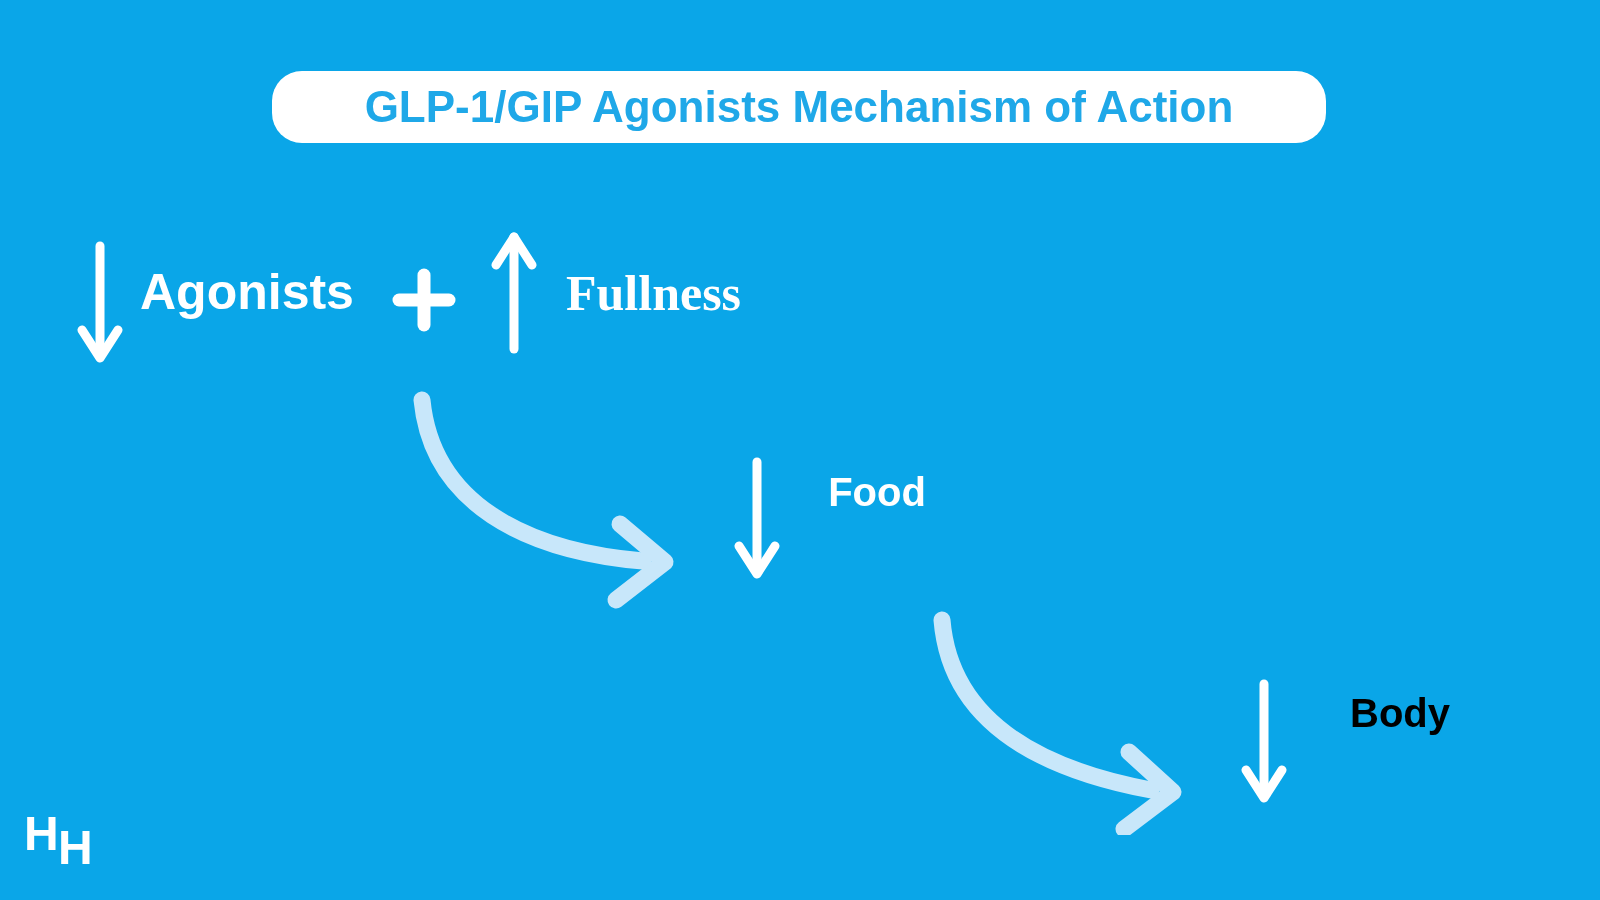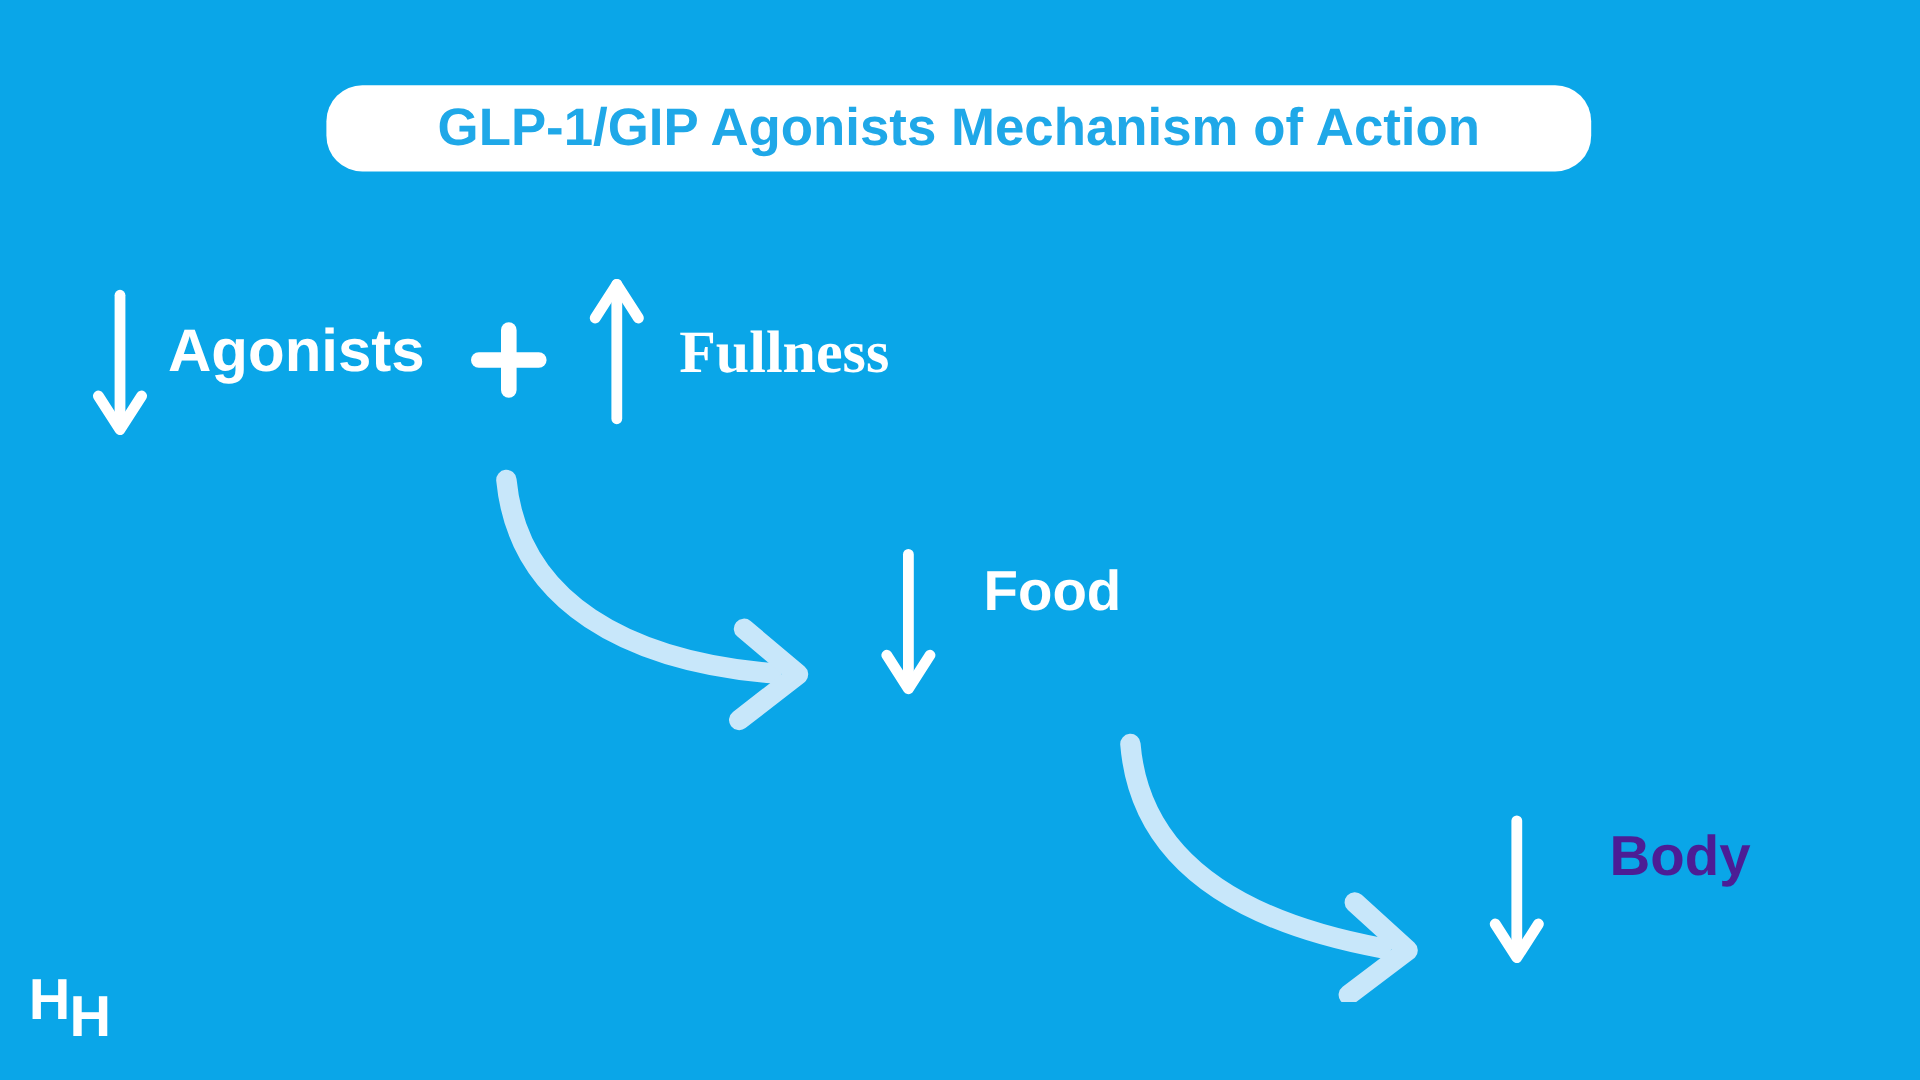--- a/index.html
+++ b/index.html
@@ -25,21 +25,21 @@
     letter-spacing: 0px;
     white-space: nowrap;
   }
 
   .label {
     position: absolute;
     font-weight: bold;
     white-space: nowrap;
   }
   .label-single { font-size: 50px; line-height: 60px; }
-  .label-multi  { font-size: 47px; line-height: 60px; text-align: center; white-space: normal; }
+  .label-multi  { font-size: 40px; line-height: 60px; text-align: center; white-space: normal; }
 
   .appetite-label  { left: 140px; top: 262px; }
   .fullness-label  { left: 566px; top: 263px; }
   .food-intake-label { left: 777px; top: 462px; width: 200px; }
   .body-weight-label { left: 1300px; top: 682px; width: 200px; line-height: 62px; }
 
   .icon-abs { position: absolute; }
 
   .logo-letter {
     position: absolute;
@@ -95,21 +95,21 @@
   <svg class="icon-abs" style="left: 925px; top: 600px; stroke: rgb(200, 231, 250);" width="270" height="235" viewBox="0 0 270 235">
     <path d="M 17,20 C 25,118 108,168 226,190" fill="none" stroke-width="17" stroke-linecap="round"></path>
     <polyline points="204,152 248,192 199,229" fill="none" stroke-width="17" stroke-linecap="round" stroke-linejoin="round"></polyline>
   </svg>
 
   <svg class="icon-abs" style="left: 1240px; top: 678px; stroke: rgb(255, 255, 255);" width="48" height="126" viewBox="0 0 48 126">
     <line x1="24" y1="6" x2="24" y2="118" fill="none" stroke-width="9" stroke-linecap="round"></line>
     <polyline points="6,92 24,120 42,92" fill="none" stroke-width="9" stroke-linecap="round" stroke-linejoin="round"></polyline>
   </svg>
 
-  <div class="label label-multi body-weight-label" style="color: #4c1d95; text-align: center;">
+  <div class="label label-multi body-weight-label" style="color: #000000; text-align: center;">
     <div>Body</div>
   </div>
 
   <div>
     <span class="logo-letter logo-h1" style="color: rgb(255, 255, 255);">H</span>
     <span class="logo-letter logo-h2" style="color: rgb(255, 255, 255);">H</span>
   </div>
 
 </div>
 

